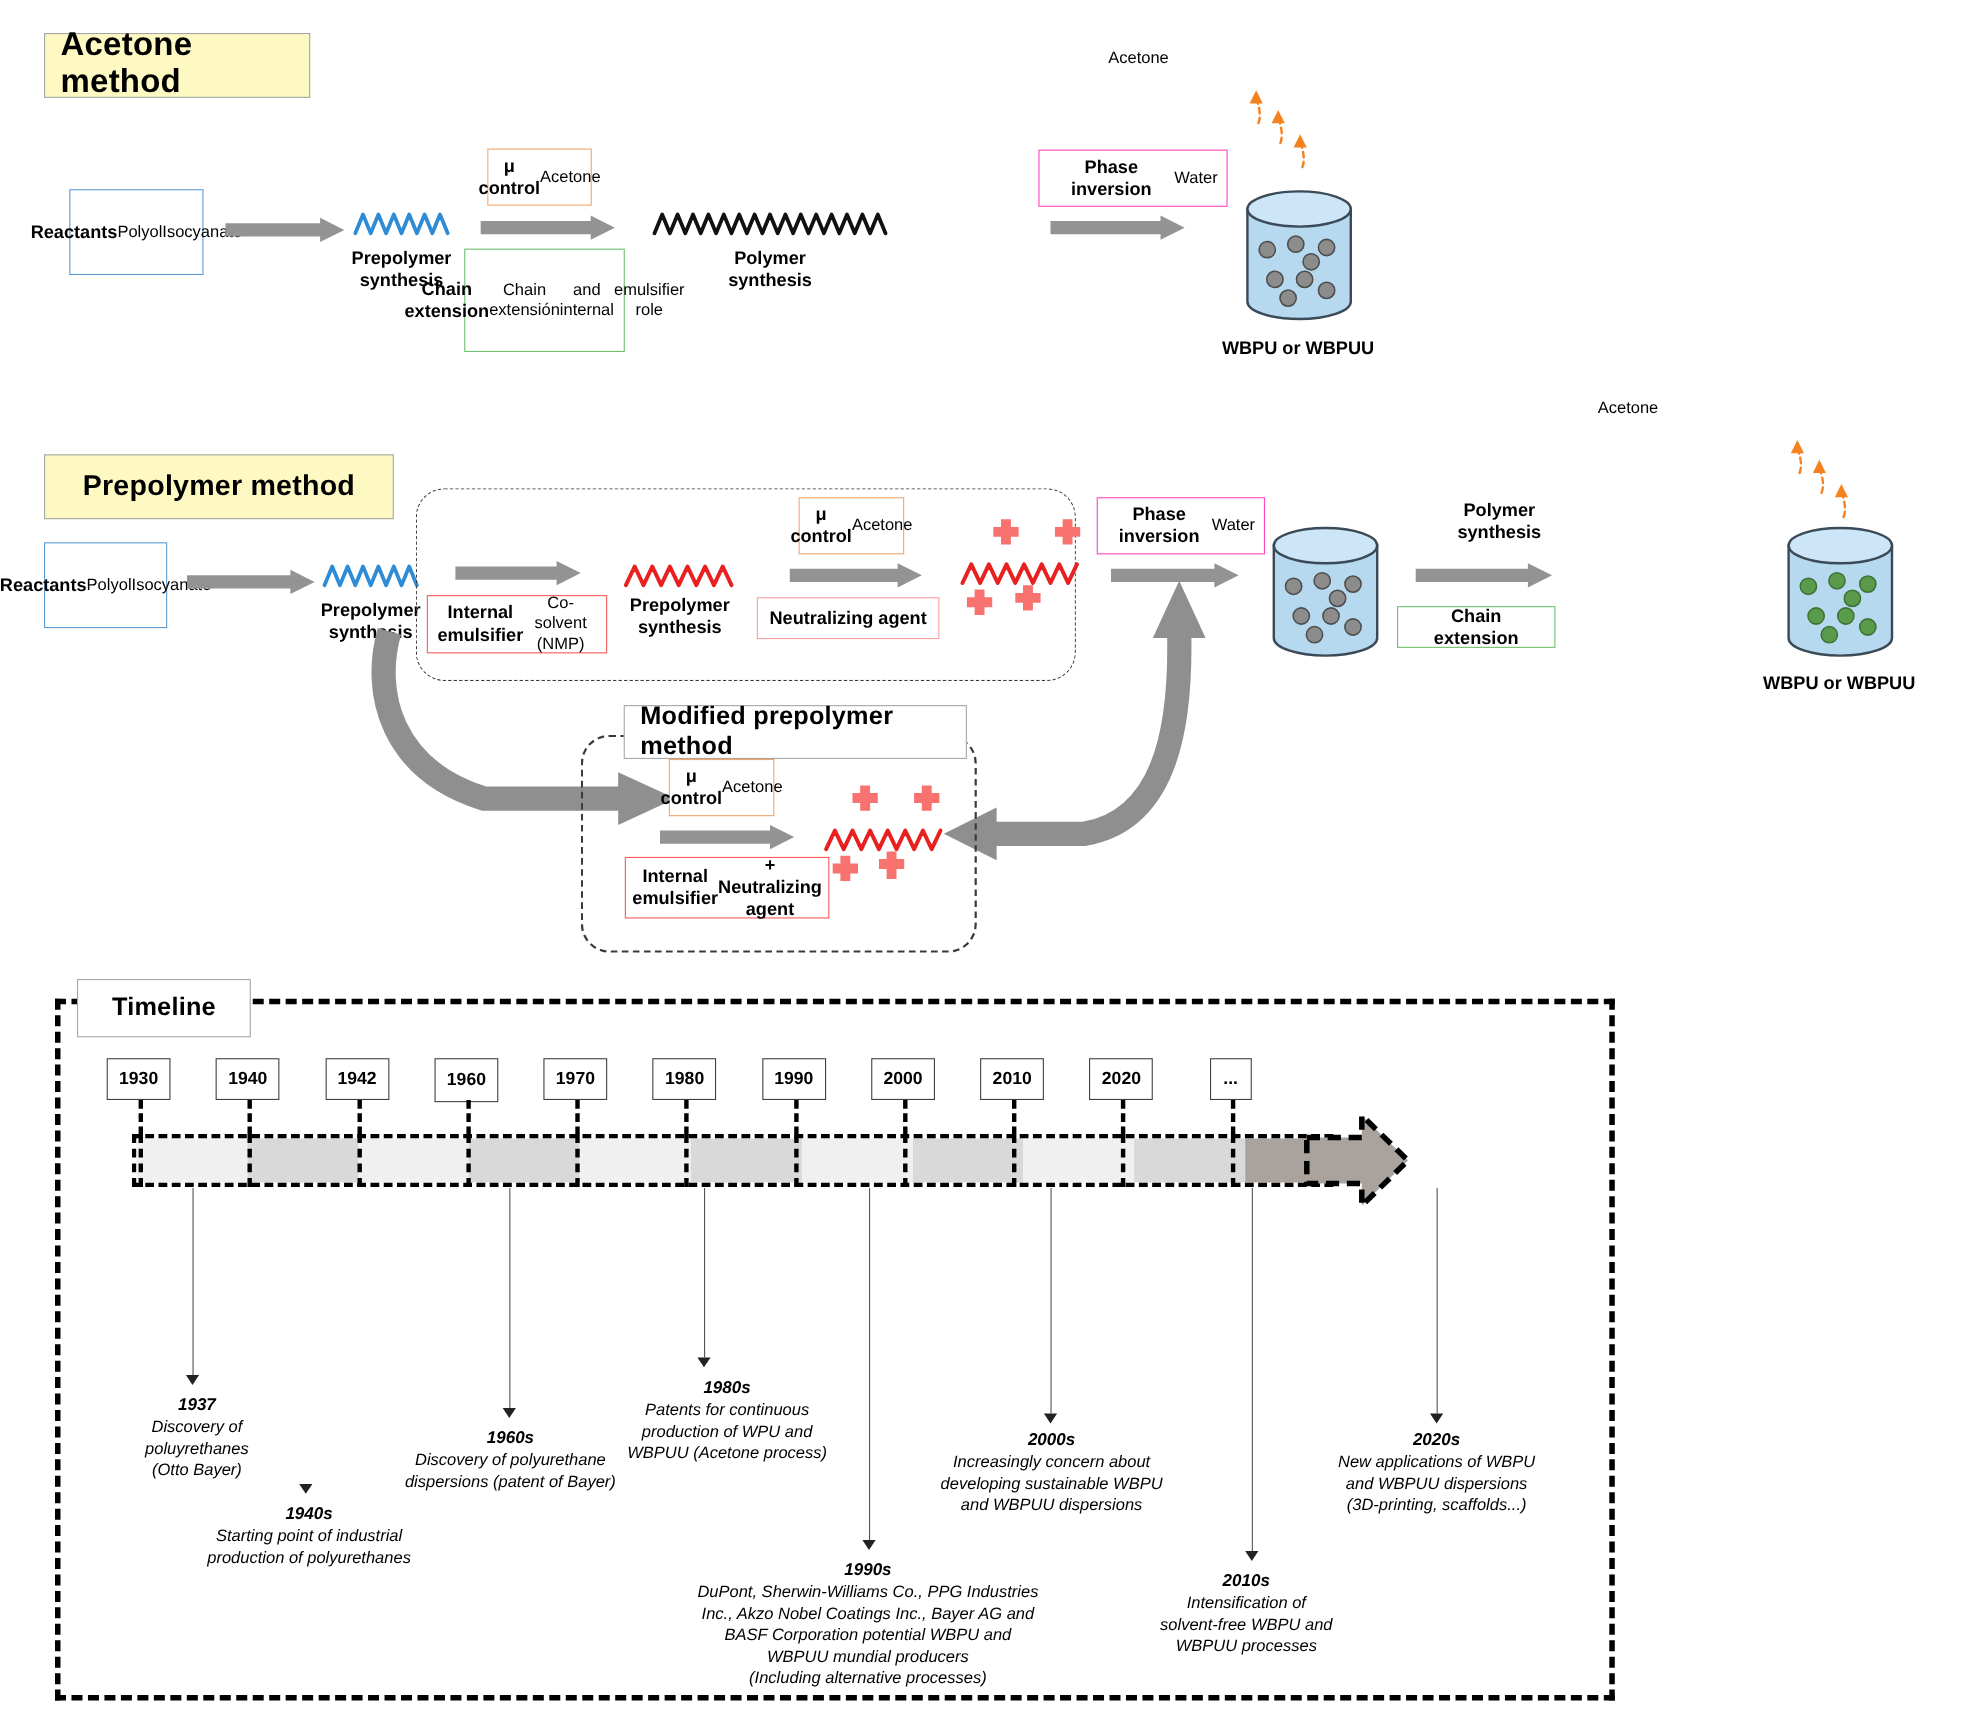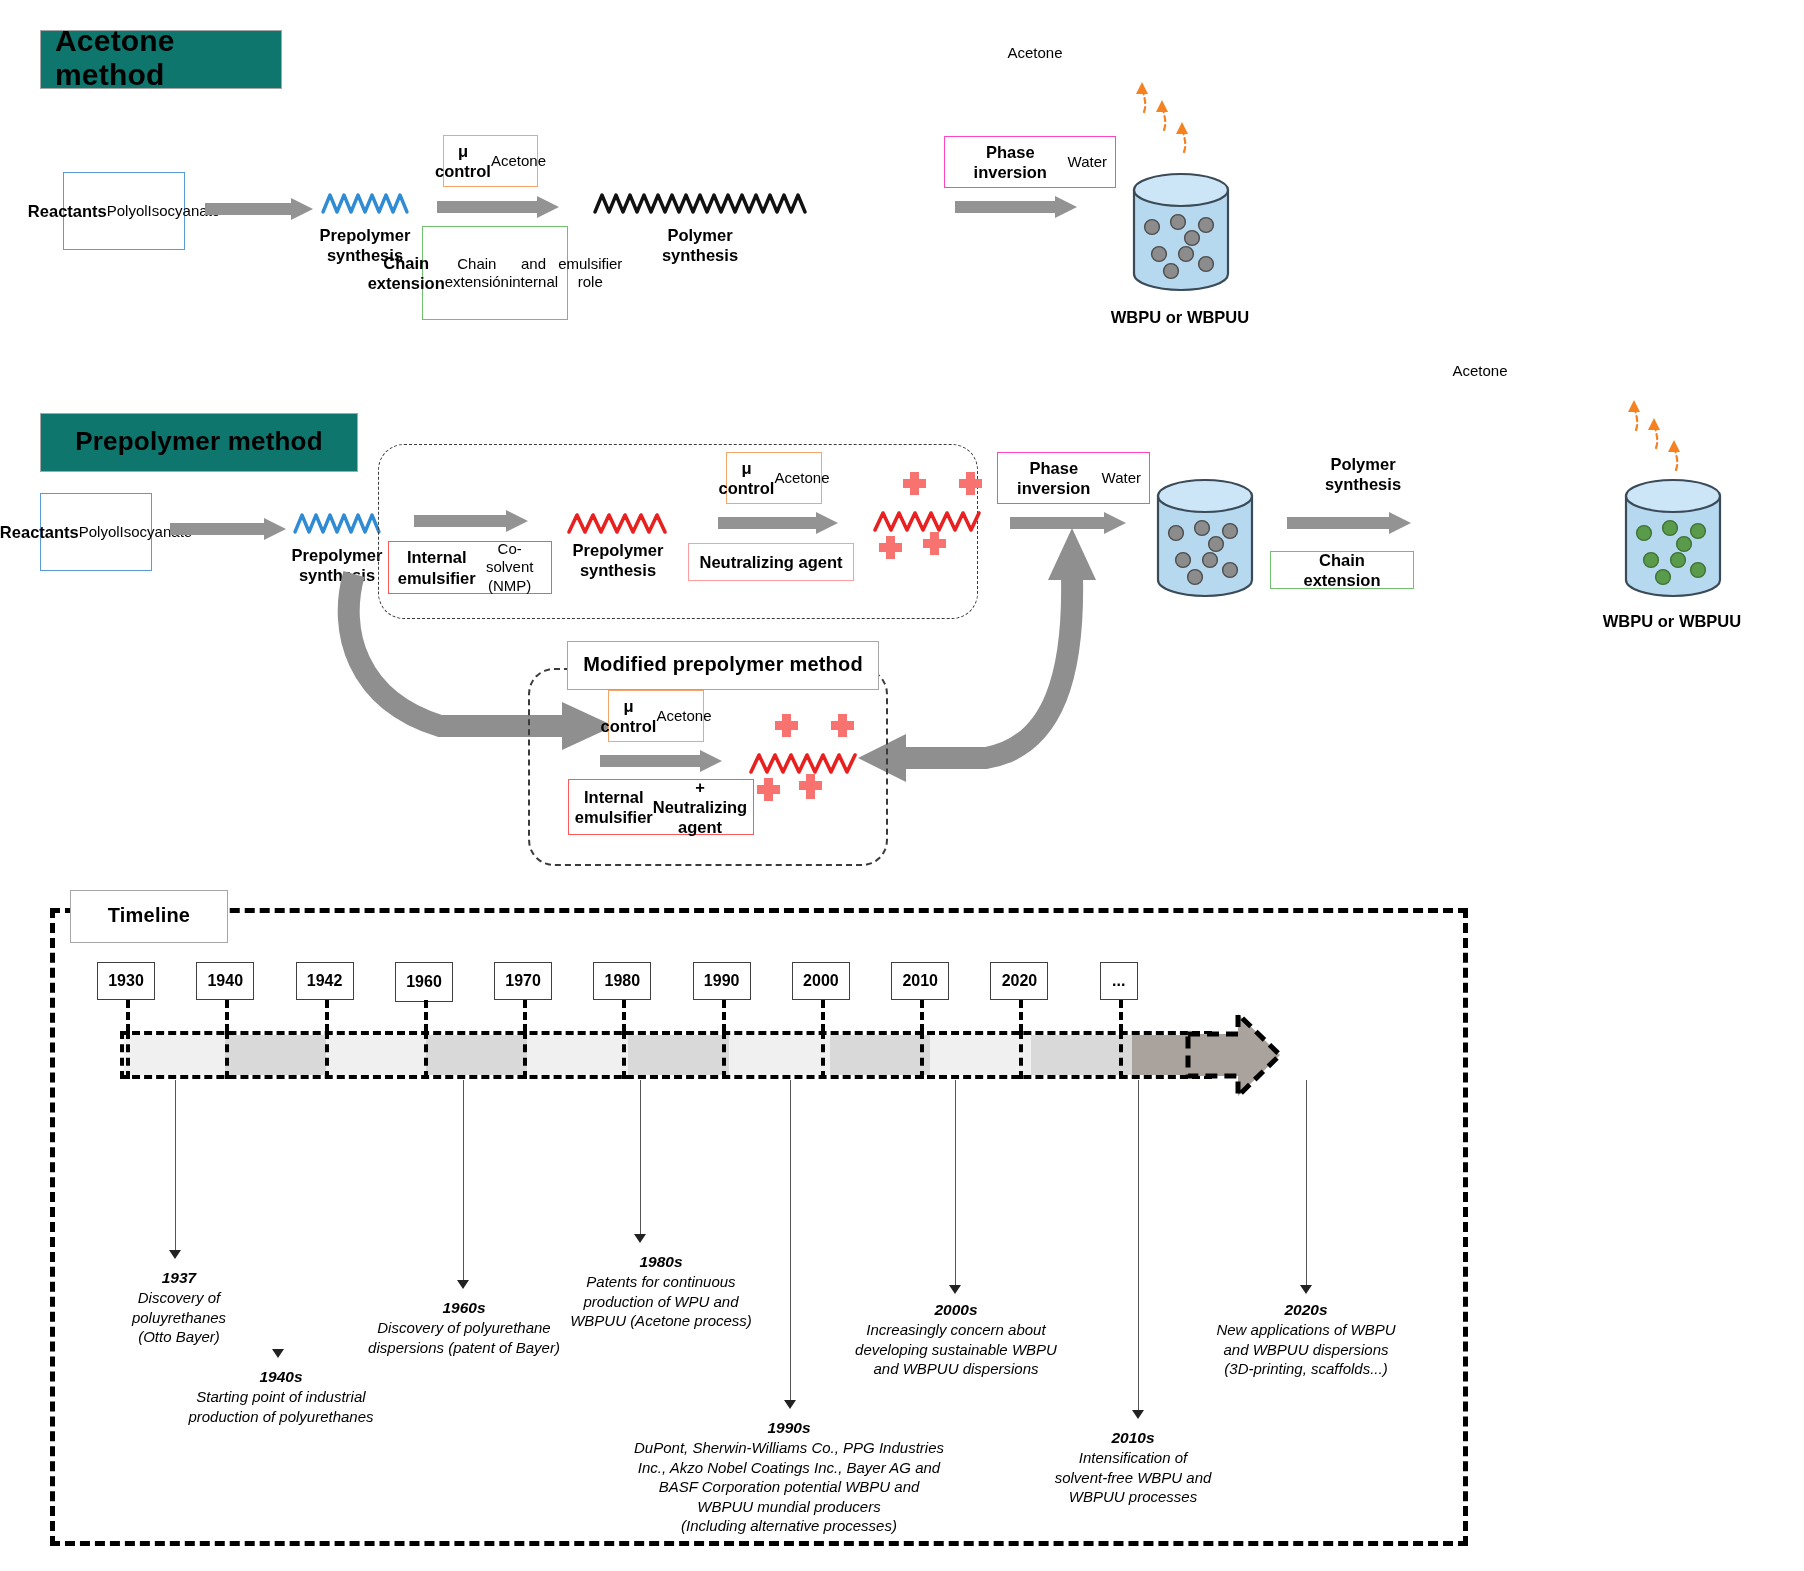--- a/index.html
+++ b/index.html
@@ -2,28 +2,28 @@
 <html><head>
 <meta charset="utf-8">
 <style>
   html,body{margin:0;padding:0;background:#ffffff;}
   body{width:1804px;height:1571px;position:relative;font-family:"Liberation Sans",sans-serif;color:#000;}
   .stage{position:absolute;left:0;top:0;width:1804px;height:1571px;}
   .abs{position:absolute;}
 
   
   .section-title{
-    border:1px solid #a6a6a6;background:#0f766e;
+    border:1px solid #a6a6a6;background:#fef9c3;
     font-weight:bold;letter-spacing:.2px;
     display:flex;align-items:center;justify-content:center;
     padding:3px 14px 6px 14px;
   }
   .section-title.big{font-size:30px;}
   .section-title.mid{font-size:26px;}
-  .section-title.small{font-size:20px;}
+  .section-title.small{font-size:23px;}
 
   
   .lbox{
     background:#fff;box-sizing:border-box;
     display:flex;align-items:center;justify-content:center;
     text-align:center;line-height:1.22;padding:4px 8px;
   }
   .lbox .t1{font-weight:bold;font-size:16.5px;}
   .lbox .t2{font-size:15px;}
   .lbox.blue{border:1.6px solid #5b9bd5;}

